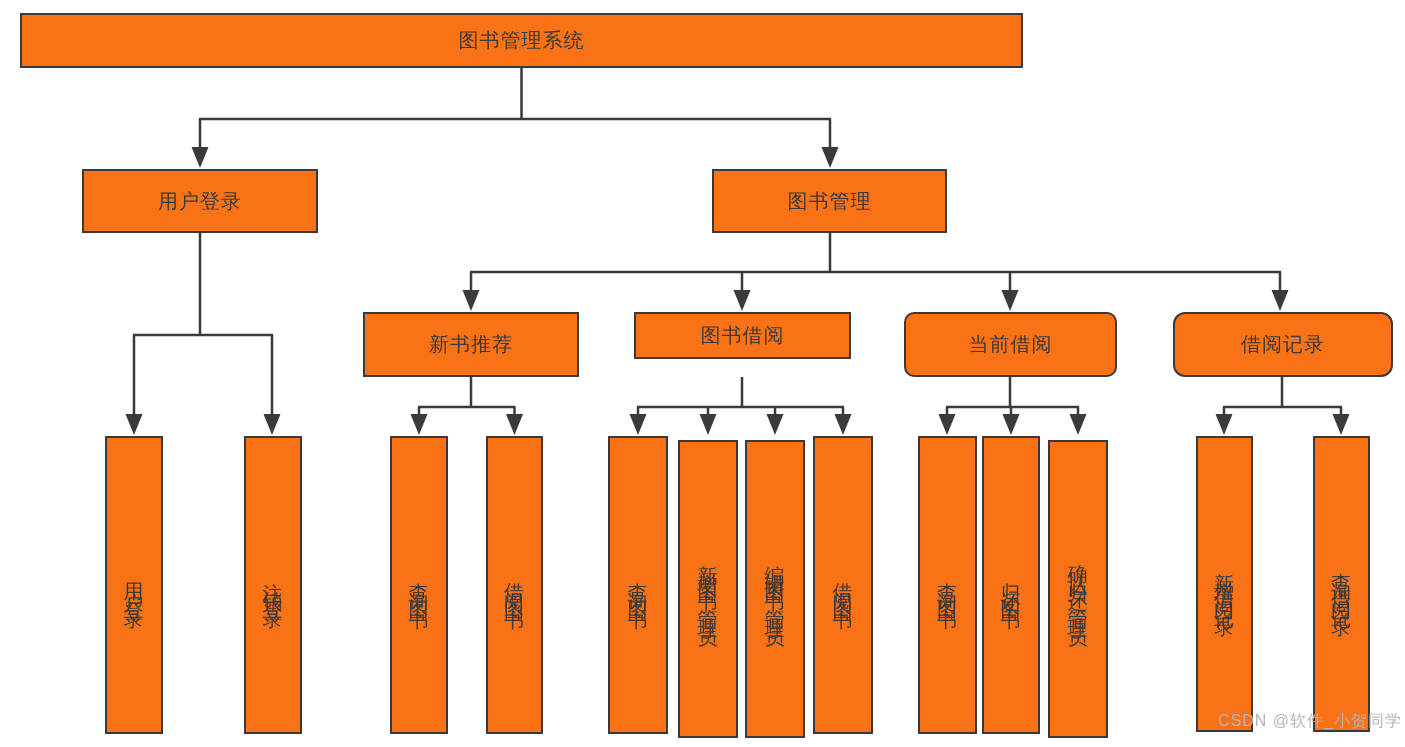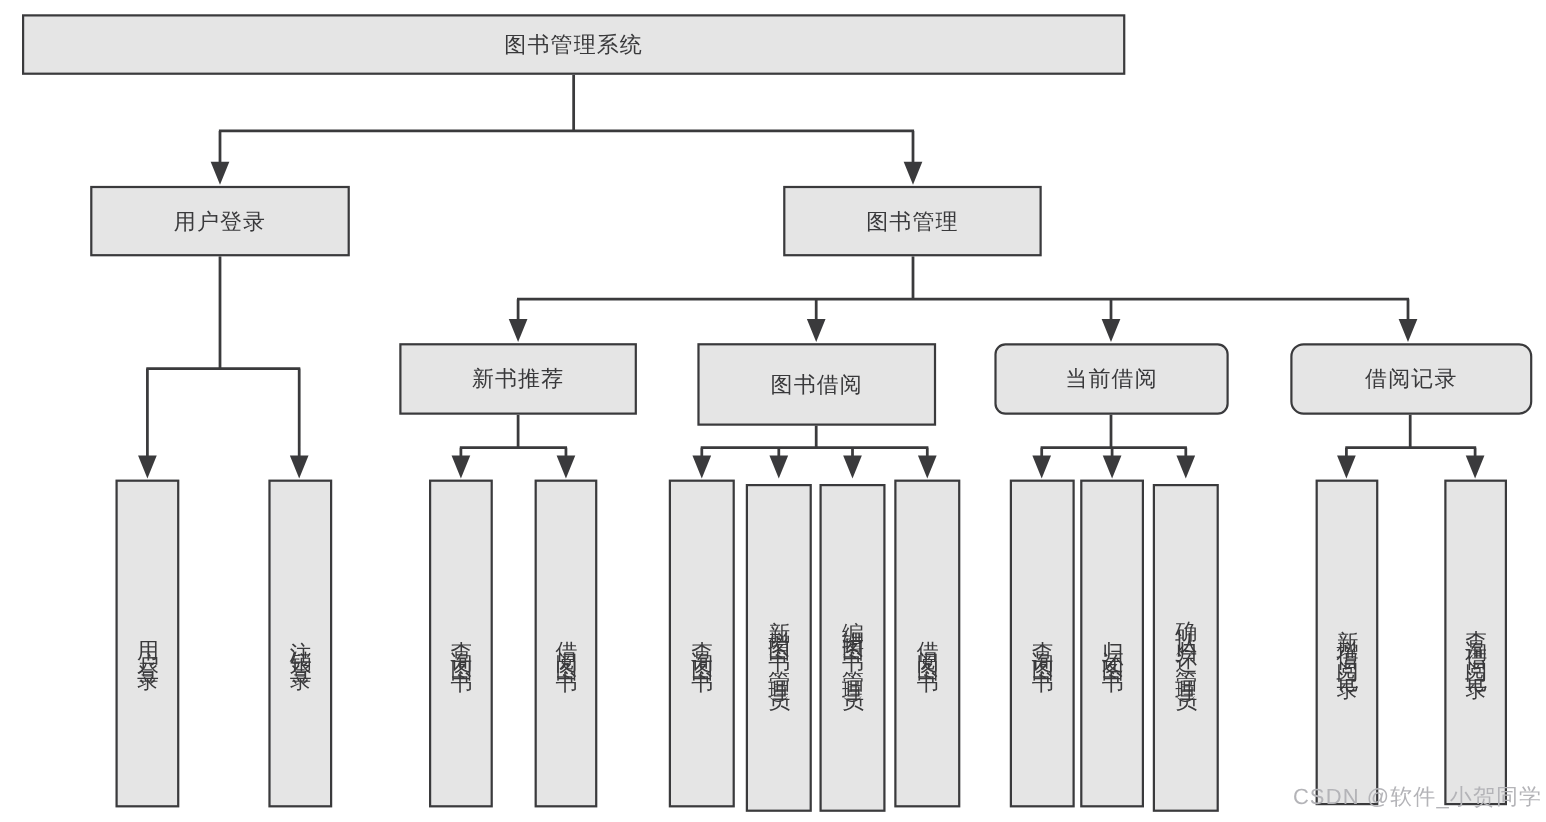--- a/index.html
+++ b/index.html
@@ -14,40 +14,40 @@
   }
   .connectors {
     position: absolute;
     left: 0; top: 0;
     pointer-events: none;
   }
   .box {
     position: absolute;
     box-sizing: border-box;
     border: 2px solid #3a3a3c;
-    background: #e5e5e5;
+    background: #f97316;
     display: flex;
     align-items: center;
     justify-content: center;
     font-size: 20px;
     letter-spacing: 1px;
     white-space: nowrap;
   }
   .box.v {
     writing-mode: vertical-lr;
     text-orientation: mixed;
     letter-spacing: 9px;
     line-height: 1;
     white-space: normal;
   }
   .watermark {
     position: absolute;
     right: 3px;
     top: 711px;
-    font-size: 20px;
+    font-size: 16px;
     letter-spacing: 1px;
     color: #b4b4b8;
   }
 </style>
 </head>
 <body>
 
 <div class="stage">
 
   <svg class="connectors" width="1405" height="747" viewBox="0 0 1405 747">
@@ -108,21 +108,21 @@
       <path d="M1332.5 414 L1349.5 414 L1341 435 Z"></path>
     </g>
   </svg>
 
   <div class="box" style="left:20px; top:13px; width:1003px; height:55px;">图书管理系统</div>
 
   <div class="box" style="left:82px; top:169px; width:236px; height:64px;">用户登录</div>
   <div class="box" style="left:712px; top:169px; width:235px; height:64px;">图书管理</div>
 
   <div class="box" style="left:363px; top:312px; width:216px; height:65px;">新书推荐</div>
-  <div class="box" style="left:634px; top:312px; width:217px; height:75px;">图书借阅</div>
+  <div class="box" style="left:634px; top:312px; width:217px; height:47px;">图书借阅</div>
   <div class="box" style="left:904px; top:312px; width:213px; height:65px;border-radius:10px;">当前借阅</div>
   <div class="box" style="left:1173px; top:312px; width:220px; height:65px;border-radius:12px;">借阅记录</div>
 
   <div class="box v" style="left:105px; top:436px; width:58px; height:298px;">用户登录</div>
   <div class="box v" style="left:244px; top:436px; width:58px; height:298px;">注销登录</div>
 
   <div class="box v" style="left:390px; top:436px; width:58px; height:298px;">查询图书</div>
   <div class="box v" style="left:486px; top:436px; width:57px; height:298px;">借阅图书</div>
 
   <div class="box v" style="left:608px; top:436px; width:60px; height:298px;">查询图书</div>

